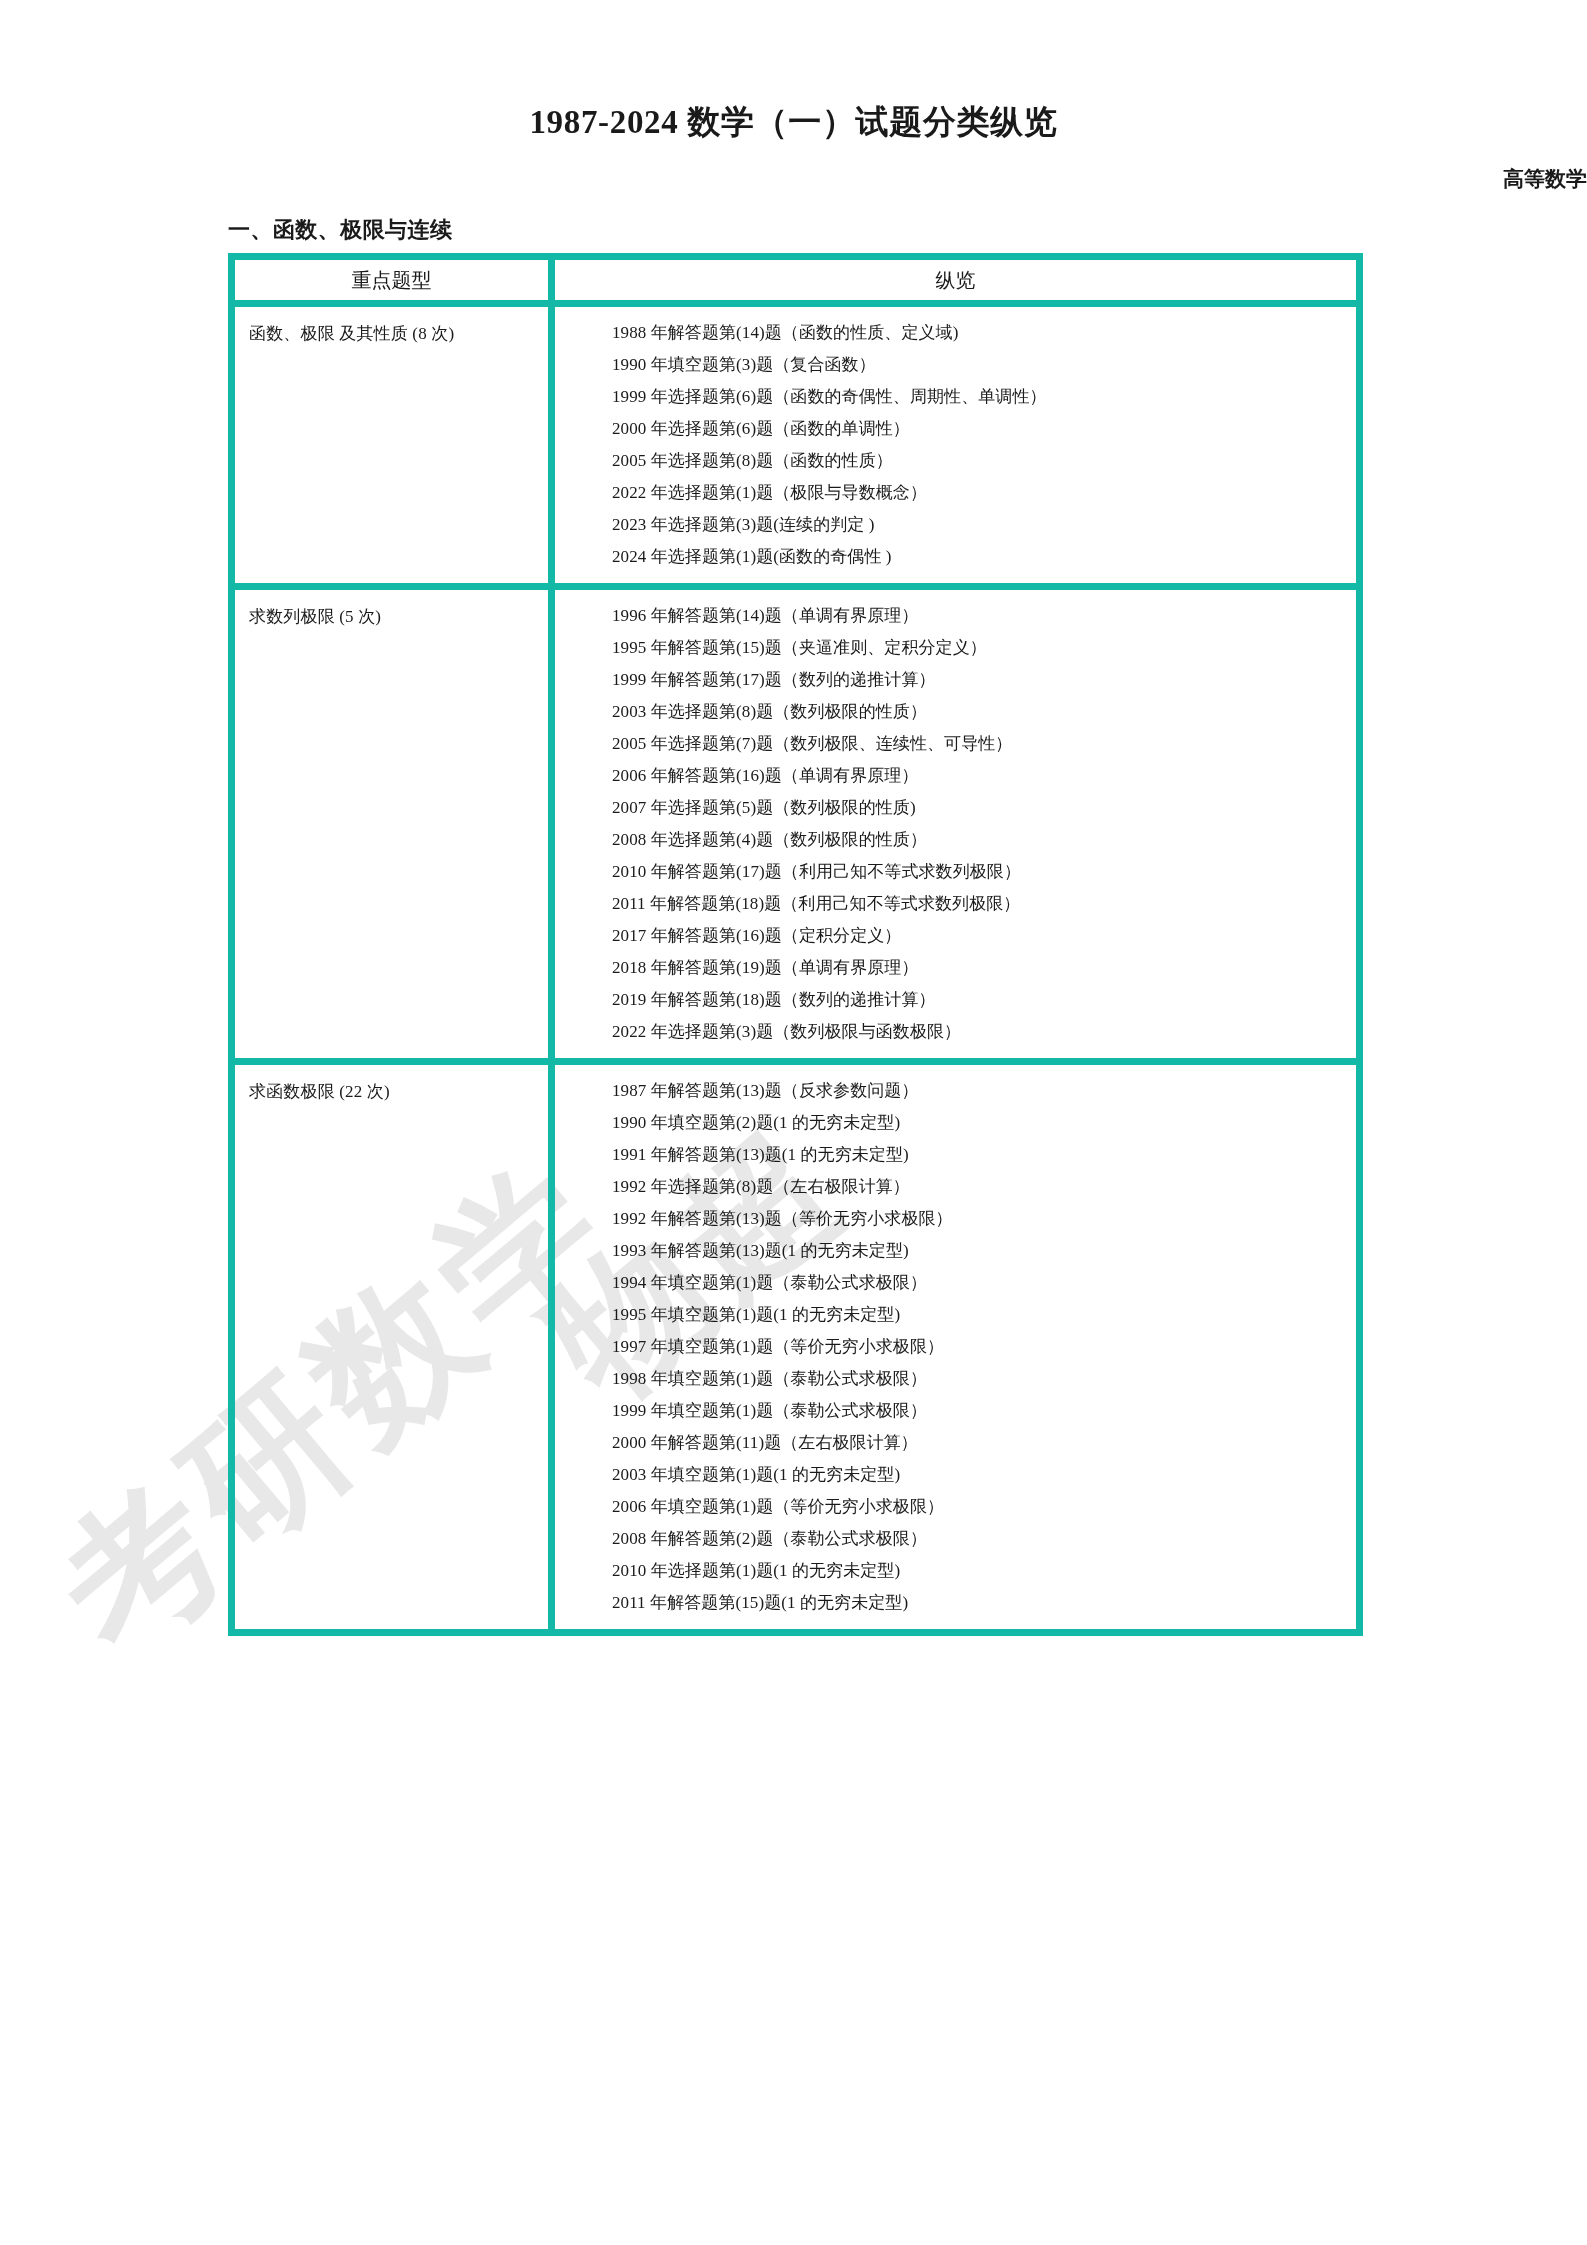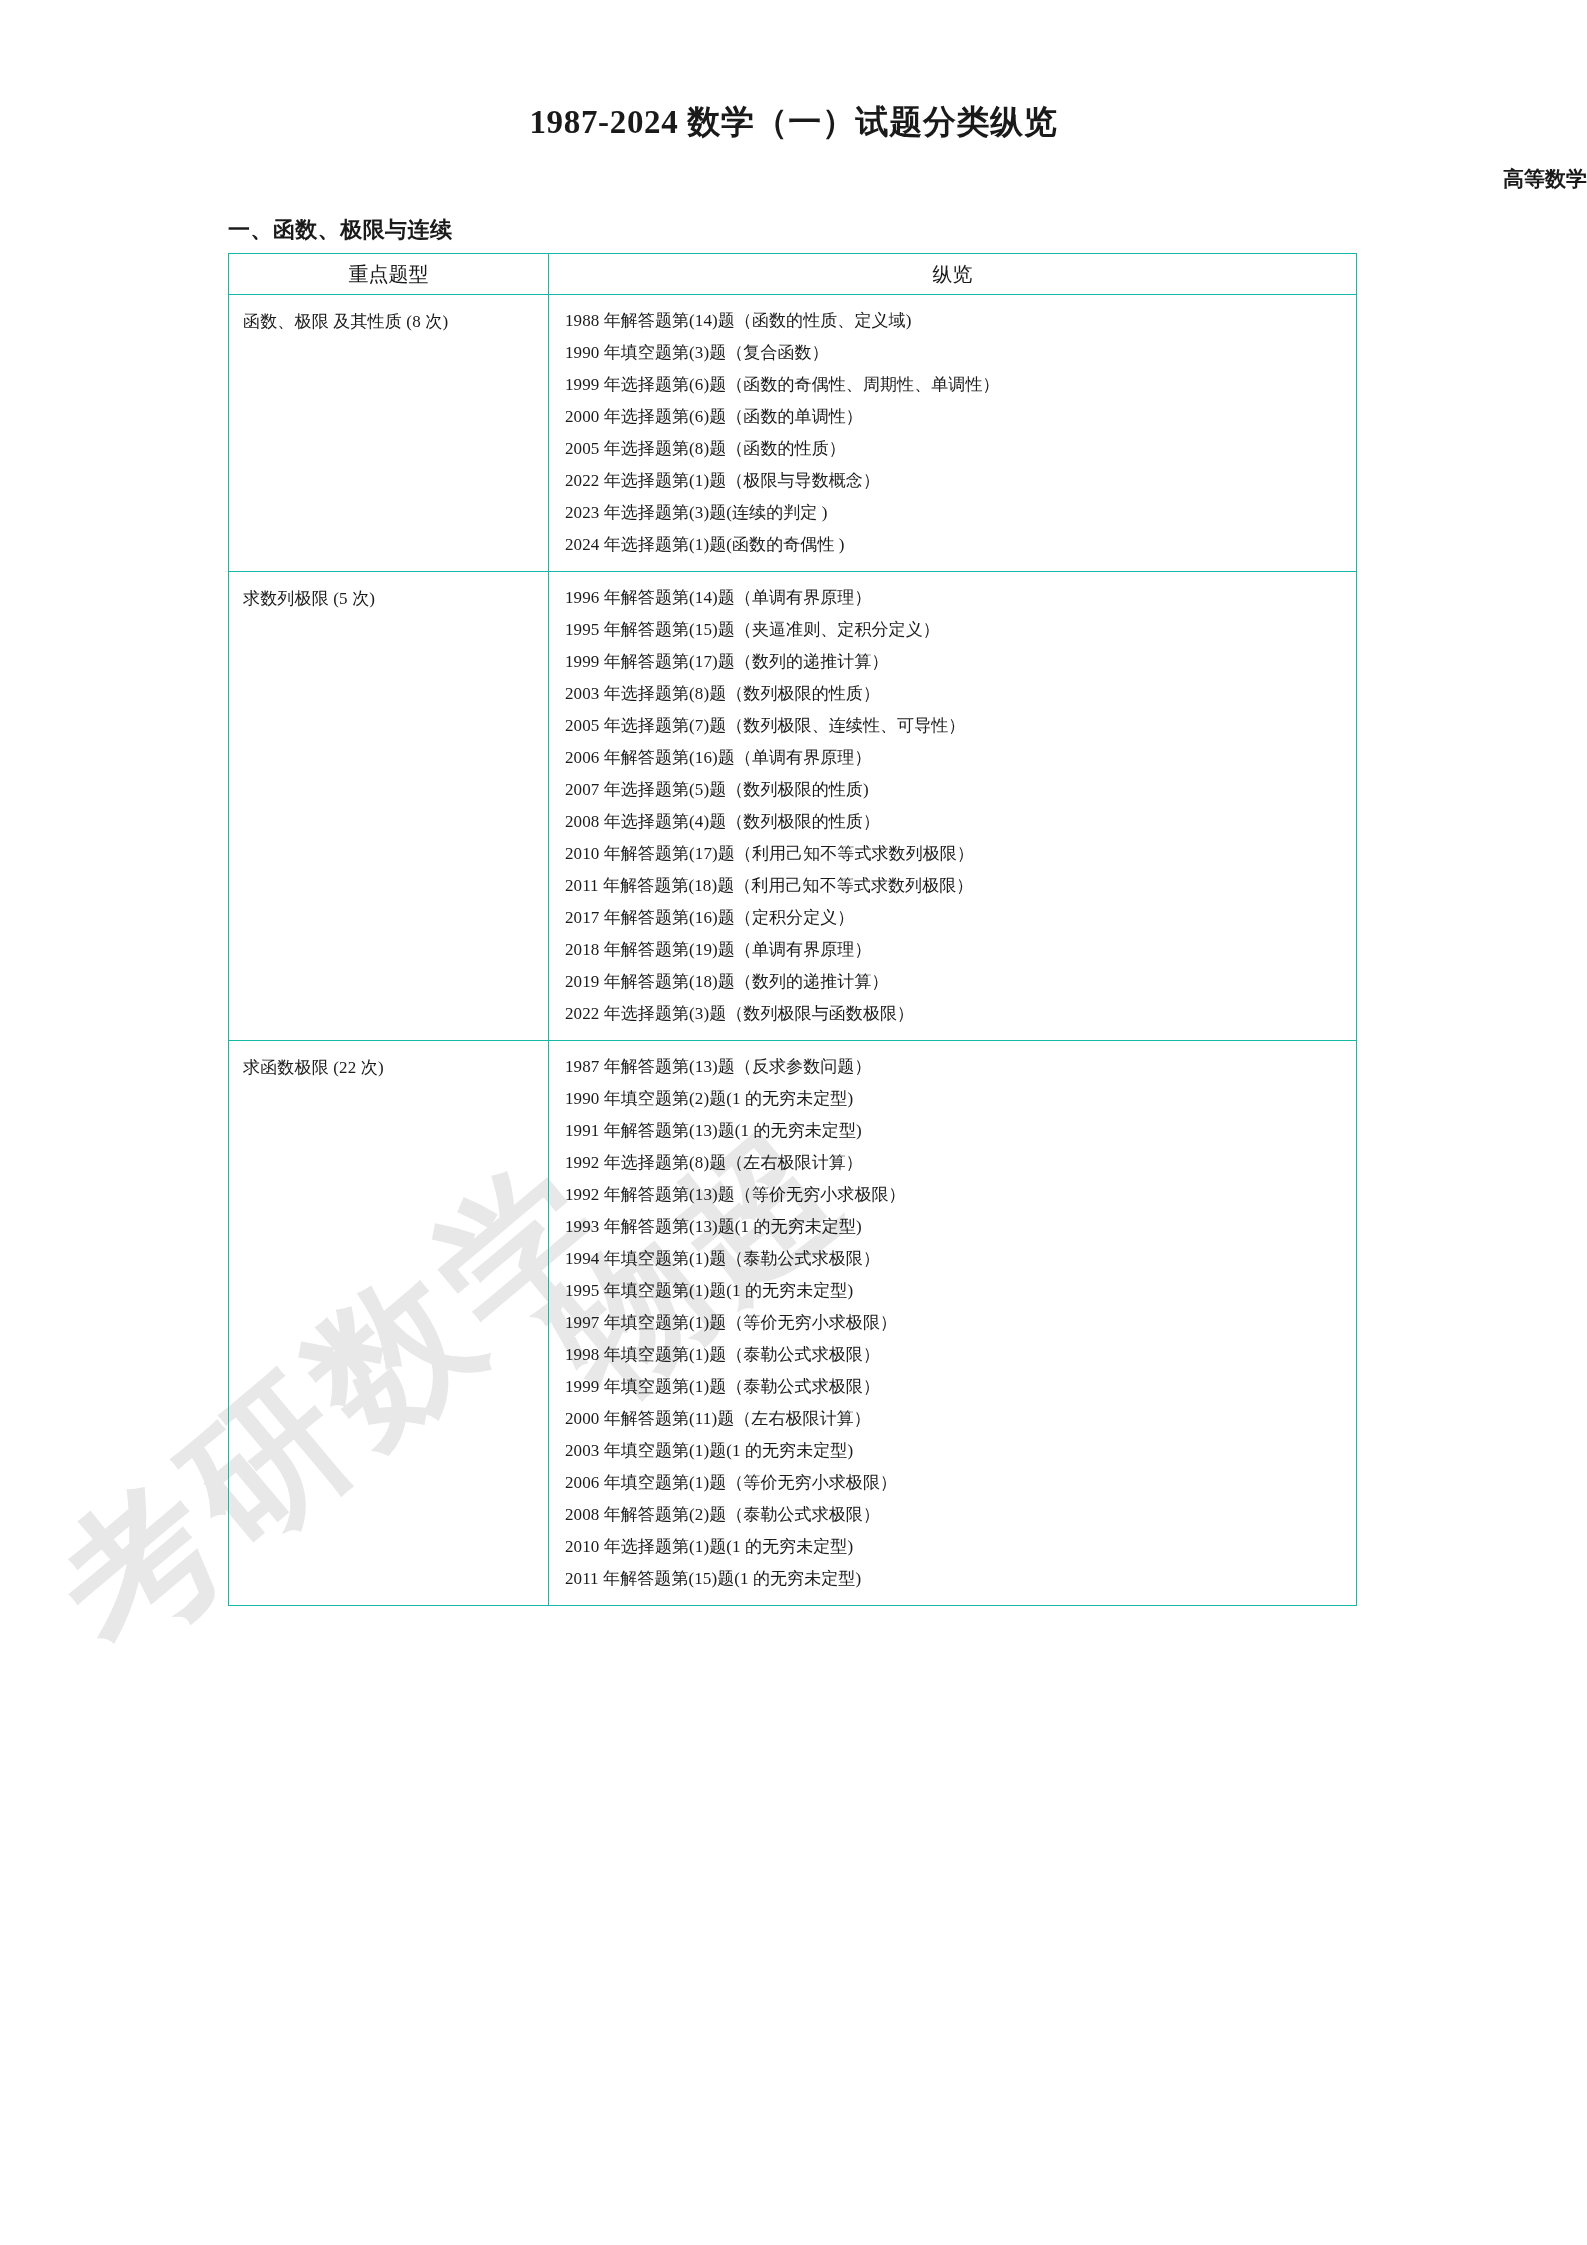--- a/index.html
+++ b/index.html
@@ -81,21 +81,21 @@
   }
 
   table#overview-table {
     border-collapse: collapse;
     margin: 0 0 0 228px;
     width: 1128px;
     table-layout: fixed;
   }
   table#overview-table th,
   table#overview-table td {
-    border: 1px solid #14b8a6;
+    border: 7px solid #14b8a6;
     vertical-align: top;
     padding: 0;
   }
   col.col-topic { width: 320px; }
   col.col-list  { width: 808px; }
 
   thead th {
     text-align: center;
     font-size: 20px;
     font-weight: normal;
@@ -118,20 +118,21 @@
     list-style: none;
     margin: 0;
     padding: 0;
   }
   ul.entry-list li {
     font-size: 17px;
     line-height: 1.0;
     padding: 7px 0 8px 0;
     white-space: nowrap;
     letter-spacing: 0.005em;
+    margin-left: 41px;
   }
 </style>
 </head>
 <body>
 
 <div id="watermark-layer">
   <div class="wm-text wm-a">考研数学</div>
   <div class="wm-text wm-b">物超</div>
 </div>
 

